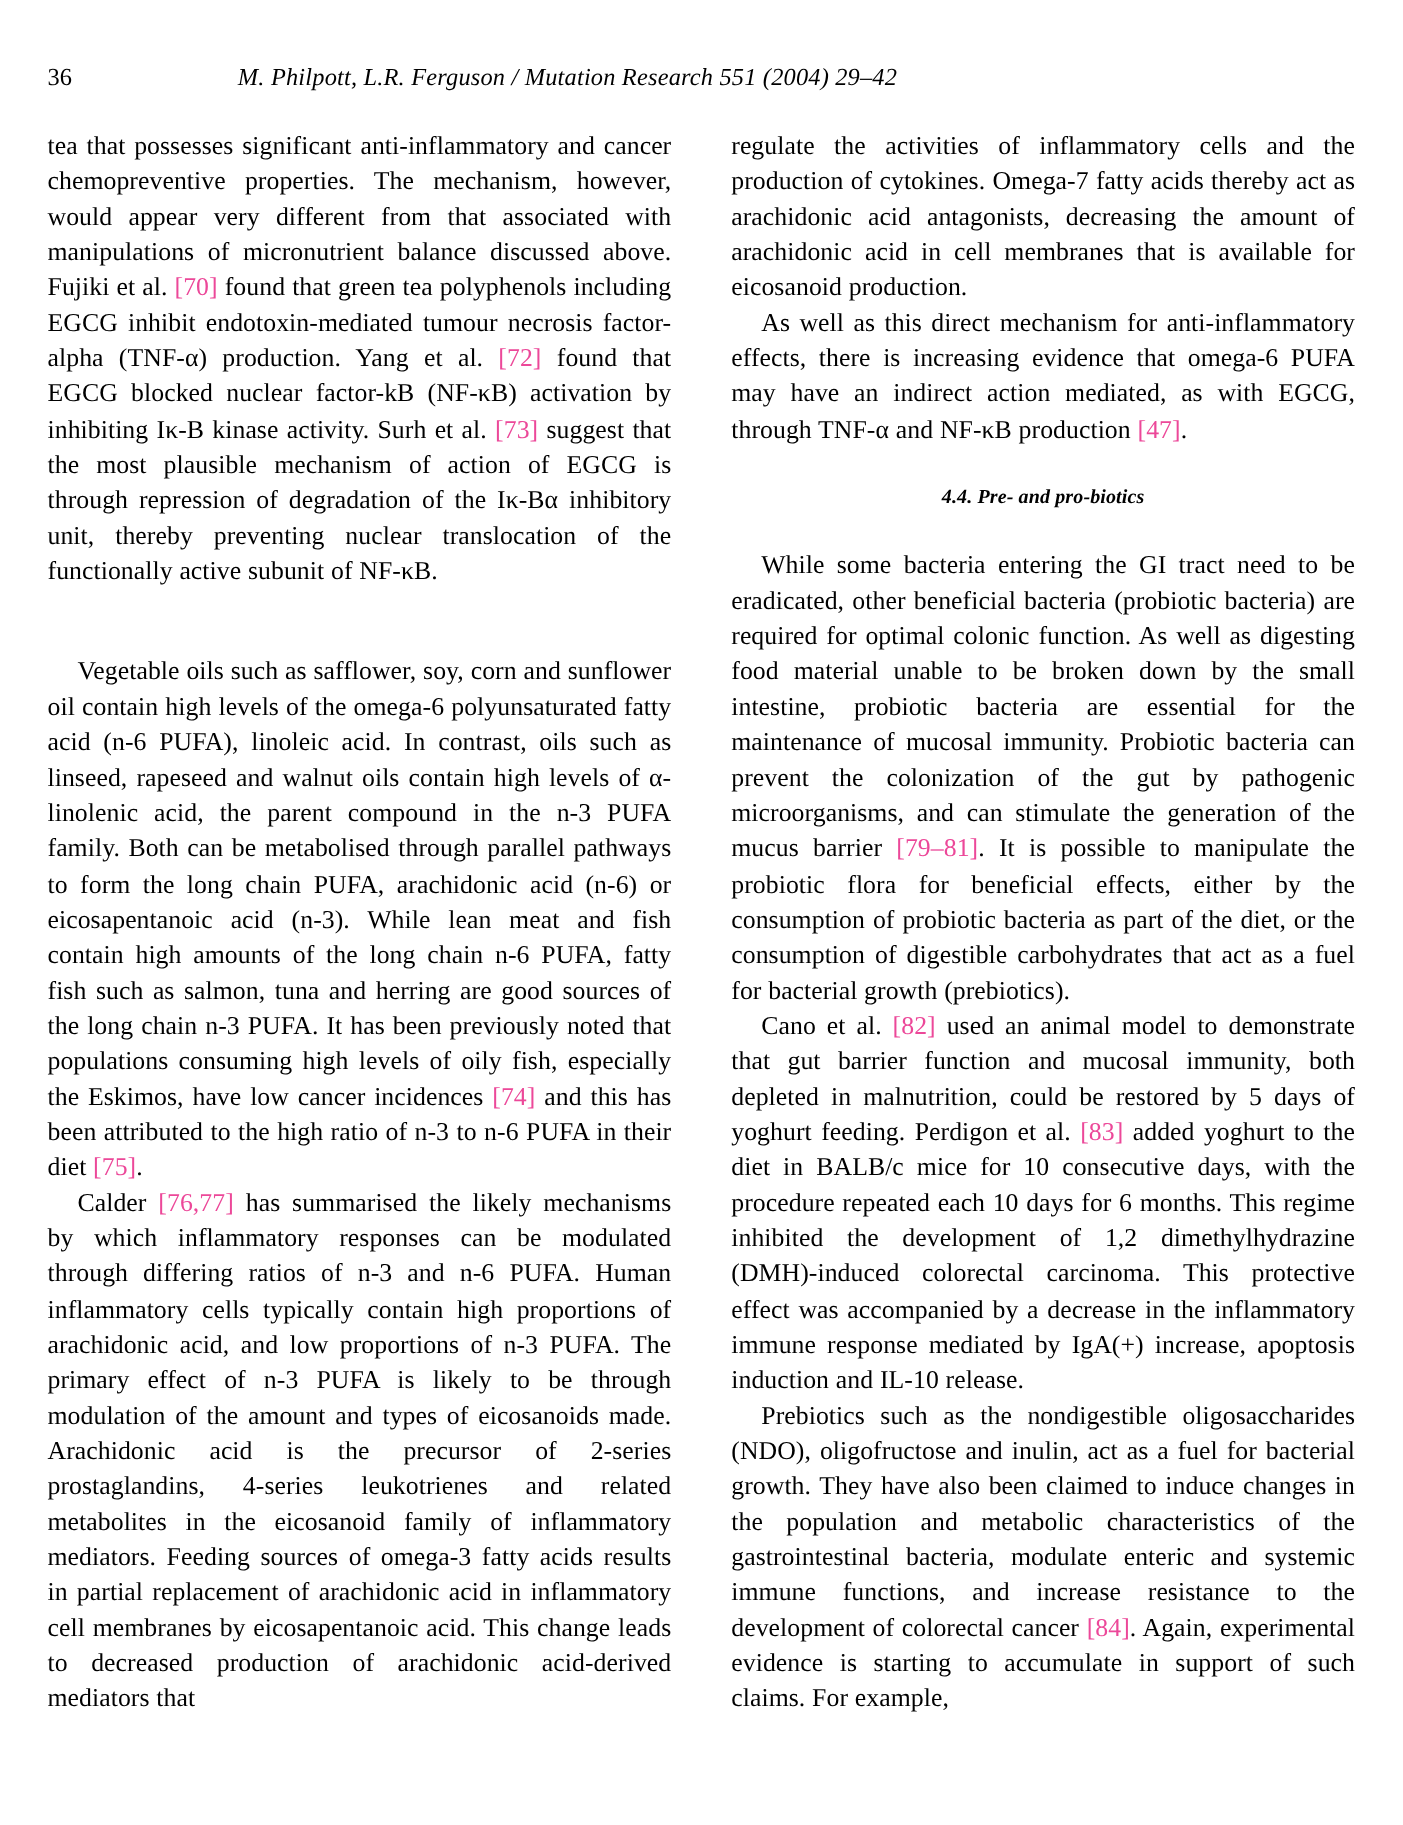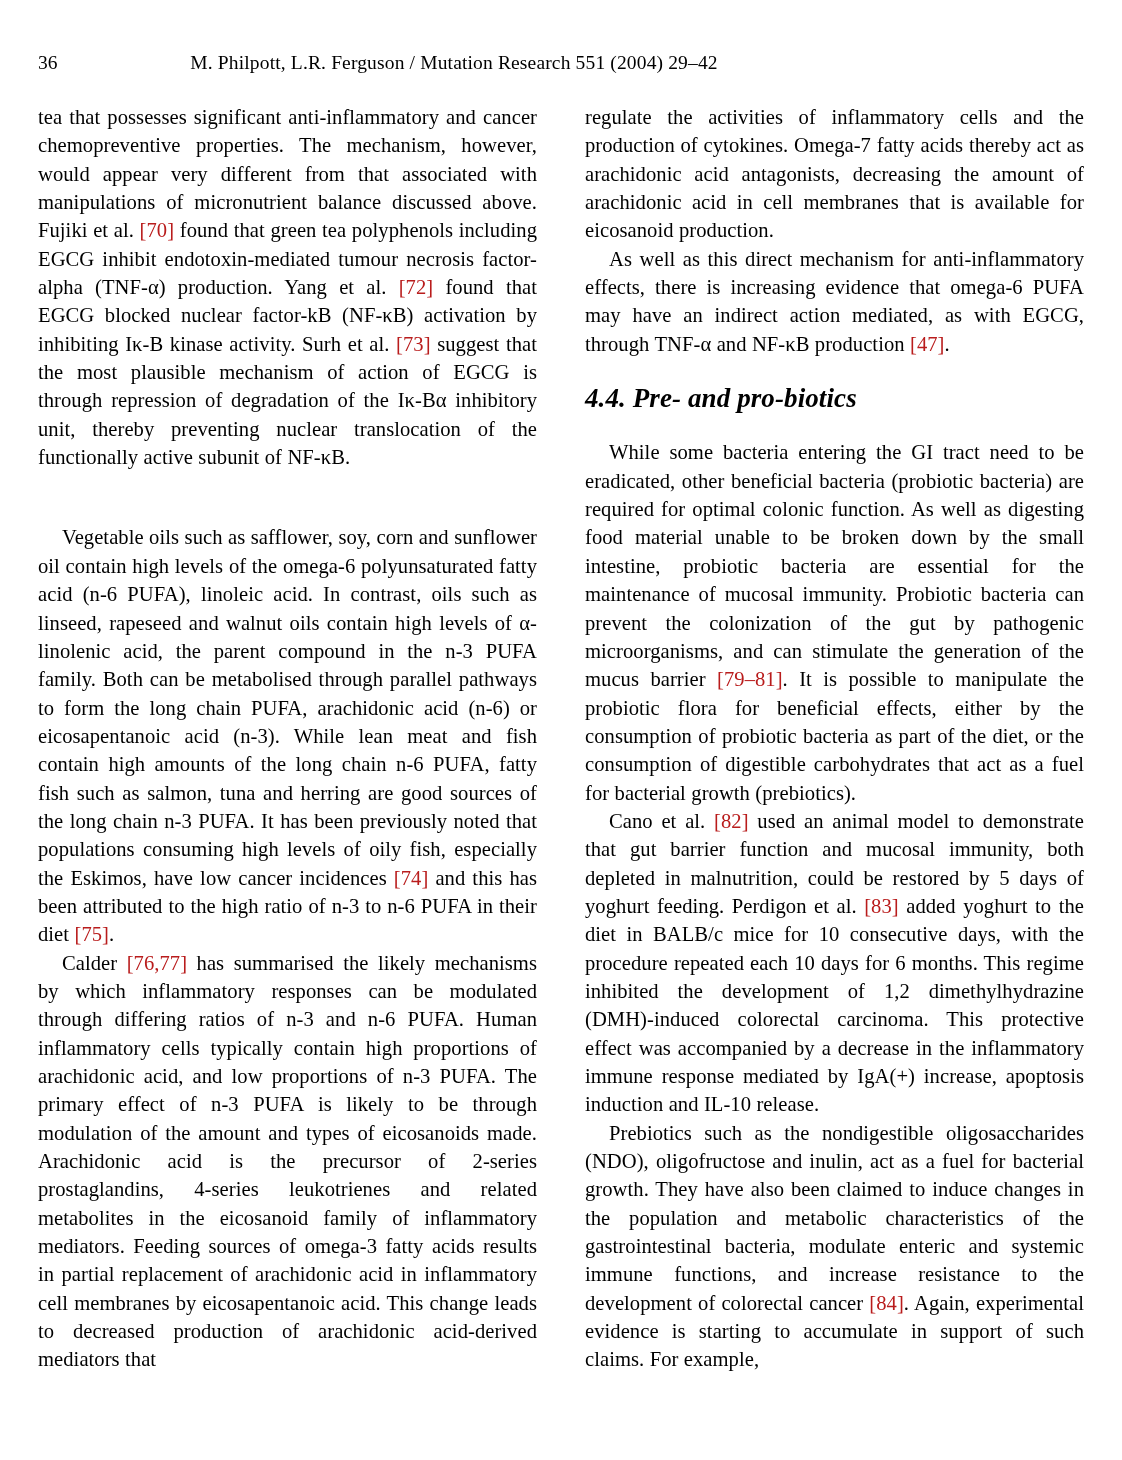--- a/index.html
+++ b/index.html
@@ -39,20 +39,21 @@
     font-style: normal;
     letter-spacing: 0.1px;
   }
   .head-citation {
     position: absolute;
     left: 0;
     right: 0;
     top: 0;
     text-align: center;
     font-size: 19.5px;
+    font-style: italic;
     letter-spacing: 0.15px;
     white-space: nowrap;
   }
 
   
   .columns {
     position: absolute;
     top: 103px;
     left: 38px;
     width: 1047px;
@@ -76,32 +77,32 @@
   }
   p.body.indent {
     text-indent: 24px;
   }
   p.body.noindent {
     text-indent: 0;
   }
 
   h3.section-heading {
     margin: 0;
-    font-size: 27px;
+    font-size: 16px;
     line-height: 28.35px;
     font-style: italic;
     font-weight: bold;
-    text-align: left;
+    text-align: center;
     letter-spacing: 0.1px;
   }
   .sp-before-heading { height: 26px; }
   .sp-after-heading  { height: 26px; }
 
   .cite {
-    color: #b91c1c;
+    color: #ec4899;
   }
 </style>
 </head>
 <body>
 
 <div class="page">
 
   <div class="running-head">
     <span class="folio">36</span>
     <span class="head-citation">M. Philpott, L.R. Ferguson / Mutation Research 551 (2004) 29–42</span>

